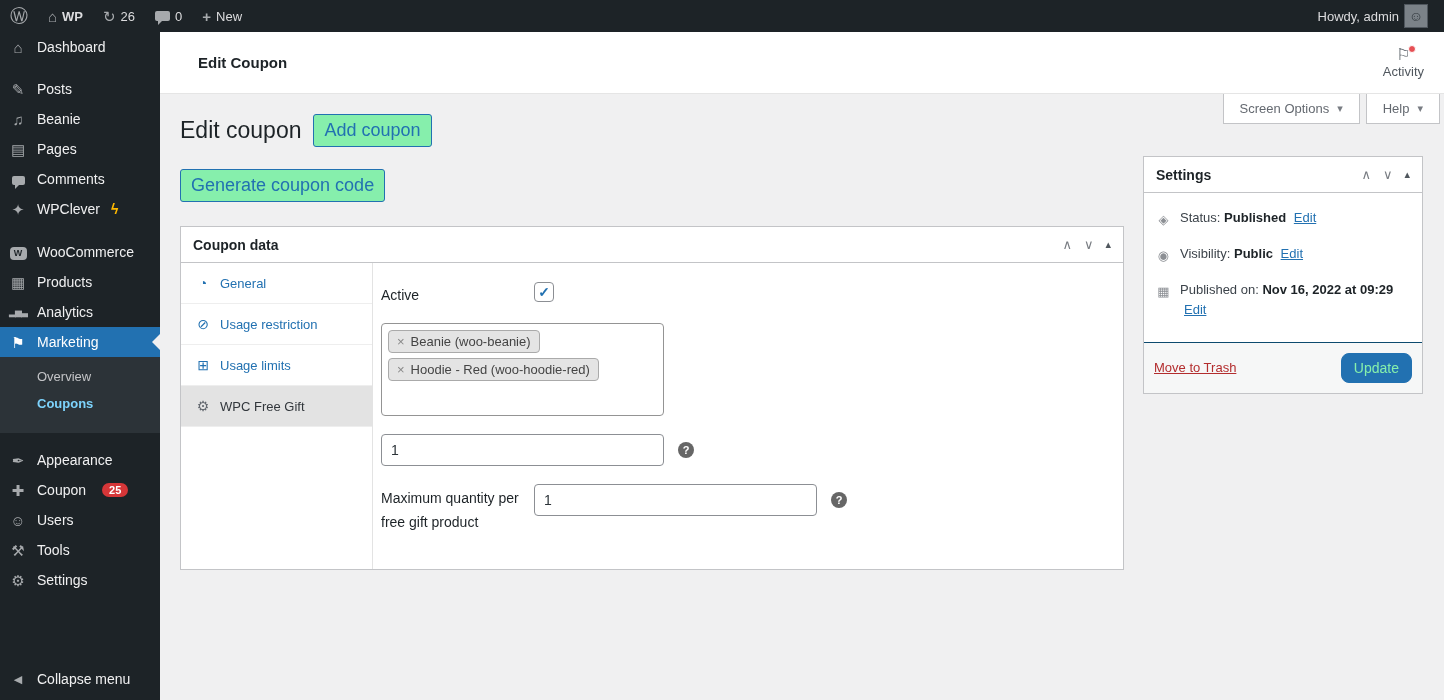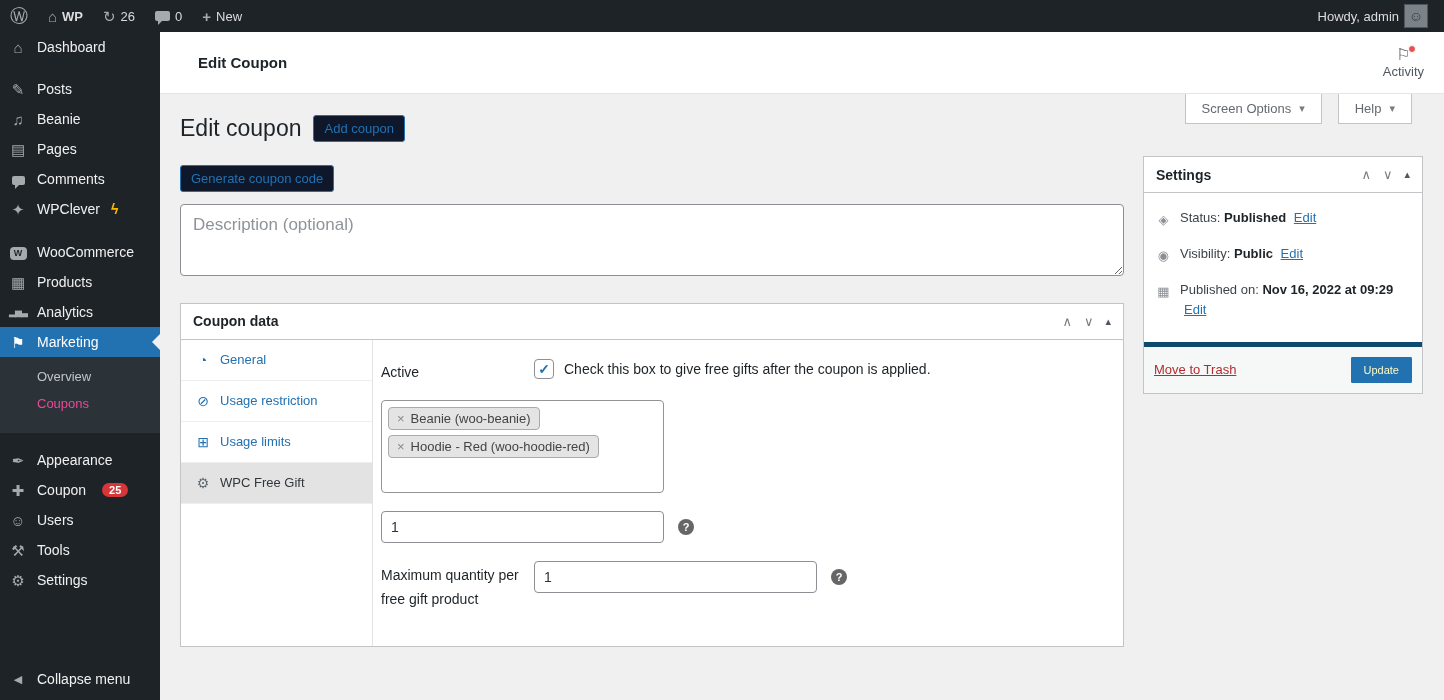--- a/index.html
+++ b/index.html
@@ -47,51 +47,51 @@
   .woo-badge {
     display:inline-block; width:17px; height:13px; background:#a7aaad; color:#1d2327;
     border-radius:4px; font-size:9px; font-weight:700; text-align:center; line-height:13px;
   }
   .count-badge {
     background:#d63638; color:#fff; border-radius:10px; font-size:11px;
     padding:1px 7px; margin-left:7px; font-weight:600;
   }
   .submenu { background:#2c3338; padding:6px 0 16px; }
   .submenu-item { padding:6px 12px 6px 37px; color:#c3c4c7; font-size:13px; cursor:pointer; }
-  .submenu-item.current { color:#ec4899; font-weight:400; }
+  .submenu-item.current { color:#7dd3fc; font-weight:700; }
   .collapse-row { position:absolute; bottom:6px; left:0; right:0; }
 
   
   .main { margin-left:160px; padding-top:32px; position:relative; min-height:700px; }
   .page-topbar {
     background:#fff; height:62px; display:flex; align-items:center;
     justify-content:space-between; padding:0 20px 0 38px;
     border-bottom:1px solid #e5e5e5;
   }
   .topbar-title { font-size:15px; font-weight:700; color:#1d2327; }
   .activity { display:flex; flex-direction:column; align-items:center; gap:1px; color:#50575e; cursor:pointer; }
   .activity-icon { position:relative; font-size:16px; color:#50575e; line-height:1; }
   .activity-dot { position:absolute; top:-2px; right:-5px; width:8px; height:8px; border-radius:50%; background:#e65054; border:1px solid #fff; }
 
-  .screen-meta { position:absolute; top:94px; right:32px; display:flex; gap:16px; z-index:10;margin-left:36px; }
+  .screen-meta { position:absolute; top:94px; right:4px; display:flex; gap:6px; z-index:10;margin-left:36px; }
   .meta-link {
     background:#fff; border:1px solid #c3c4c7; border-top:none;
     padding:7px 16px; font-size:13px; color:#646970; display:flex; gap:8px; align-items:center; cursor:pointer;
   }
   .caret { font-size:11px; color:#787c82; }
 
   .content { display:flex; align-items:flex-start; gap:19px; padding:0 21px 0 20px; }
   .editor-col { width:944px; flex:none; }
   .side-col { width:280px; flex:none; margin-top:62px; }
 
   .title-row { display:flex; align-items:center; gap:12px; margin:20px 0 13px; }
   .page-h1 { font-size:23px; font-weight:400; color:#1d2327; margin:0; line-height:1.25; }
   .btn-secondary {
-    background:#0f172a; border:1px solid #2271b1; color:#2271b1; border-radius:3px;
-    padding:5px 10px; font-size:13px; cursor:pointer; font-family:inherit;
+    background:#86efac; border:1px solid #2271b1; color:#2271b1; border-radius:3px;
+    padding:5px 10px; font-size:18px; cursor:pointer; font-family:inherit;
   }
   .title-input {
     width:100%; height:38px; border:1px solid #8c8f94; border-radius:4px;
     padding:3px 10px; font-size:20px; color:#2c3338; background:#fff; font-family:inherit;
   }
   .generate-row { margin-top:22px; }
   .desc-textarea {
     margin-top:12px; width:100%; height:72px; border:1px solid #8c8f94; border-radius:4px;
     padding:10px 12px; font-size:17px; color:#2c3338; resize:vertical; font-family:inherit; background:#fff;
   }
@@ -150,27 +150,27 @@
   }
 
   
   .side-postbox { background:#fff; border:1px solid #c3c4c7; }
   .publish-body { padding:8px 12px 14px; color:#3c434a; }
   .misc-row { display:flex; gap:9px; padding:7px 0; line-height:1.55; align-items:flex-start; }
   .misc-icon { width:15px; flex:none; text-align:center; color:#8c8f94; font-size:13px; padding-top:2px; }
   .misc-text b { color:#1d2327; }
   .edit-link { color:#2271b1; text-decoration:underline; margin-left:4px; }
   .publish-footer {
-    background:#f6f7f7; border-top:5px solid #0c4a6e; padding:10px;
+    background:#f6f7f7; border-top:1px solid #0c4a6e; padding:10px;
     display:flex; align-items:center; justify-content:space-between;
   }
   .trash-link { color:#b32d2e; text-decoration:underline; font-size:13px; }
   .btn-primary {
-    background:#2271b1; border:1px solid #2271b1; color:#fef9c3; border-radius:1px;
-    padding:6px 12px; font-size:11px; cursor:pointer; font-family:inherit;
+    background:#2271b1; border:1px solid #2271b1; color:#86efac; border-radius:8px;
+    padding:6px 12px; font-size:14px; cursor:pointer; font-family:inherit;
   }
 </style>
 </head>
 <body>
 
 <div class="admin-bar">
   <div class="ab-item">
     <span class="ab-icon" style="font-size:18px;">Ⓦ</span>
   </div>
   <div class="ab-item">
@@ -305,21 +305,20 @@
       <div class="title-row">
         <h1 class="page-h1">Edit coupon</h1>
         <button class="btn-secondary">Add coupon</button>
       </div>
 
 
       <div class="generate-row">
         <button class="btn-secondary">Generate coupon code</button>
       </div>
 
-      <textarea class="desc-textarea" placeholder="Description (optional)" style=""></textarea>
 
       
       <div class="postbox">
         <div class="postbox-header">
           <span class="postbox-title">Coupon data</span>
           <span class="handle-actions">
             <span class="order-btn">∧</span>
             <span class="order-btn">∨</span>
             <span class="toggle-btn">▴</span>
           </span>
@@ -343,21 +342,20 @@
               <span>WPC Free Gift</span>
             </li>
           </ul>
 
           <div class="panel">
             <div class="form-row">
               <div class="row-label">Active</div>
               <div class="row-control">
                 <div class="checkbox-wrap">
                   <span class="checkbox">✓</span>
-                  <span>Check this box to give free gifts after the coupon is applied.</span>
                 </div>
               </div>
             </div>
 
             <div class="form-row">
               <div class="row-control">
                 <div class="select2-box">
                   <div class="tag">
                     <span class="tag-x">×</span>
                     <span>Beanie (woo-beanie)</span>

